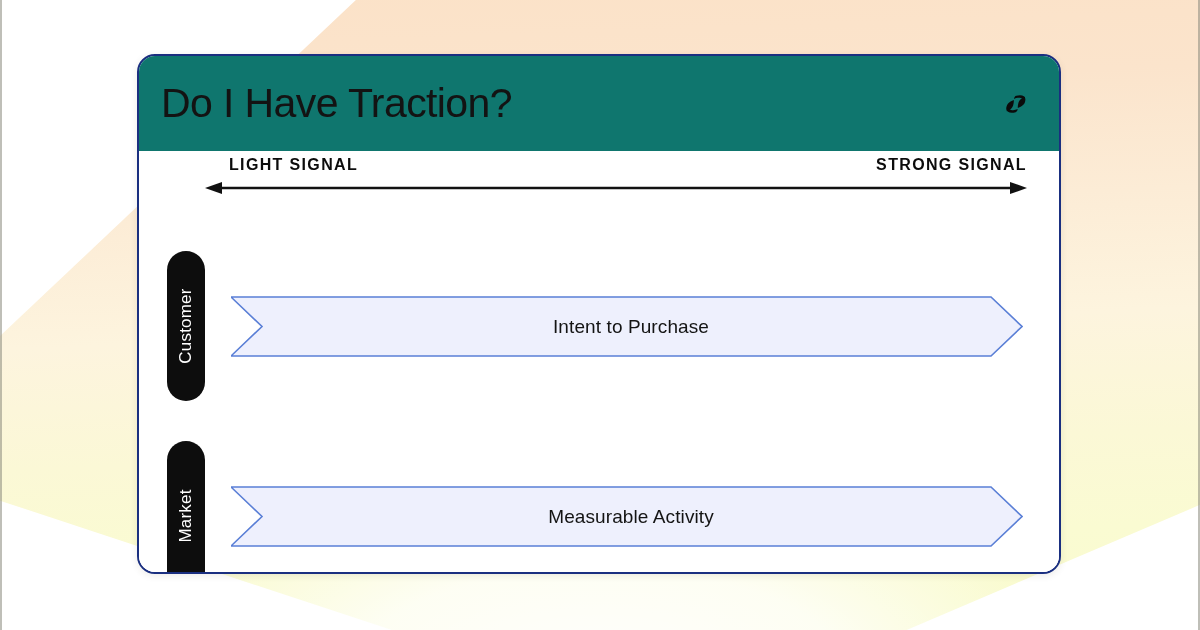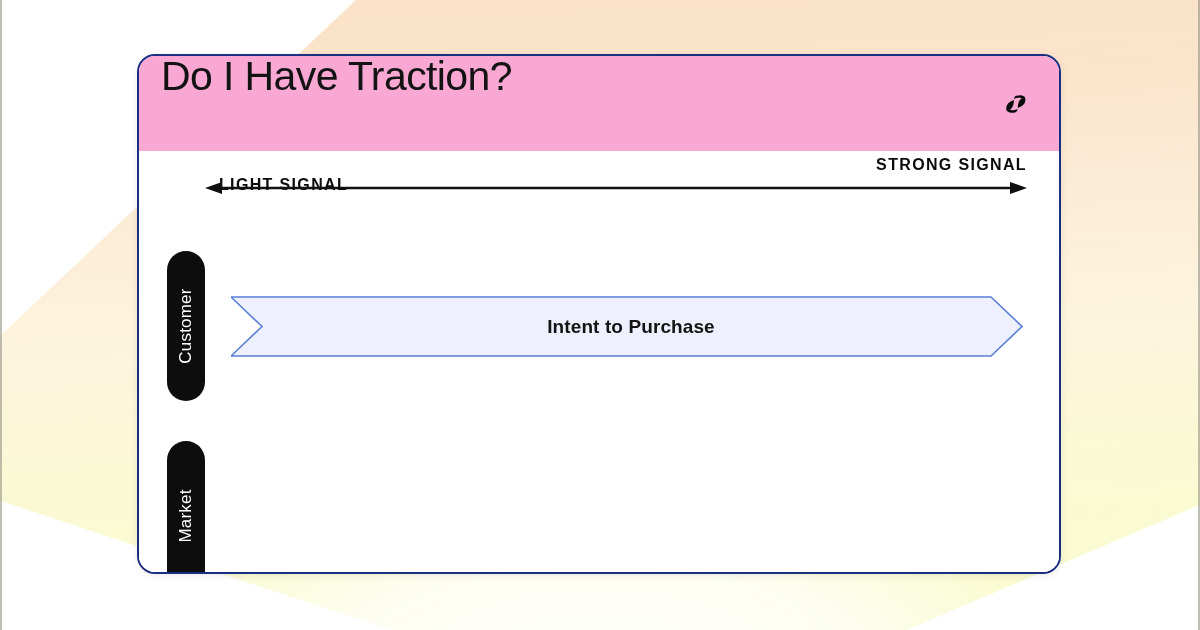--- a/index.html
+++ b/index.html
@@ -109,22 +109,23 @@
     border: 2px solid #1a2f80;
     border-radius: 18px;
     z-index: 2;
     overflow: hidden;
     box-shadow: 0 2px 7px rgba(80,70,40,0.10);
   }
 
   .card-header {
     position: relative;
     height: 95px;
-    background: #f9a8d4;
+    background: #0f766e;
     display: flex;
+    align-items: center;
     padding: 0 22px 0 22px;
     box-sizing: border-box;
   }
   .card-title {
     font-size: 41px;
     font-weight: 400;
     color: #131313;
     letter-spacing: -0.6px;
     line-height: 1;
     white-space: nowrap;
@@ -156,21 +157,21 @@
   .axis-label {
     position: absolute;
     top: 0;
     font-size: 16px;
     font-weight: 700;
     letter-spacing: 1.35px;
     color: #0c0c0c;
     line-height: 1;
     white-space: nowrap;
   }
-  .axis-label.left  { left: 14px; margin-top: 20px; }
+  .axis-label.left  { left: 24px; }
   .axis-label.right { right: 0px; text-align: right; }
   .axis-arrow {
     position: absolute;
     left: 0;
     top: 22px;
     width: 822px;
     height: 18px;
     display: block;
   }
 
@@ -219,21 +220,21 @@
     height: 100%;
     display: block;
   }
   .banner-text {
     position: absolute;
     inset: 0;
     display: flex;
     align-items: center;
     justify-content: center;
     font-size: 19px;
-    font-weight: 700;
+    font-weight: 400;
     color: #141414;
     letter-spacing: 0.1px;
     padding-left: 8px;
     box-sizing: border-box;
   }
 </style>
 </head>
 <body>
 
 <div id="stage">
@@ -286,17 +287,23 @@
             <polygon points="0,1 760,1 791,30.5 760,60 0,60 31,30.5" fill="#eef0fd" stroke="#5a7fd6" stroke-width="1.6"></polygon>
           </svg>
           <div class="banner-text">Intent to Purchase</div>
         </div>
       </div>
 
       <div class="row row-market">
         <div class="cat-pill">
           <span class="cat-pill-label">Market</span>
         </div>
+        <div class="banner">
+          <svg class="banner-svg" viewBox="0 0 792 61" preserveAspectRatio="none">
+            <polygon points="0,1 760,1 791,30.5 760,60 0,60 31,30.5" fill="#eef0fd" stroke="#5a7fd6" stroke-width="1.6"></polygon>
+          </svg>
+          <div class="banner-text">Measurable Activity</div>
+        </div>
       </div>
 
     </div>
   </div>
 </div>
 
 </body></html>

